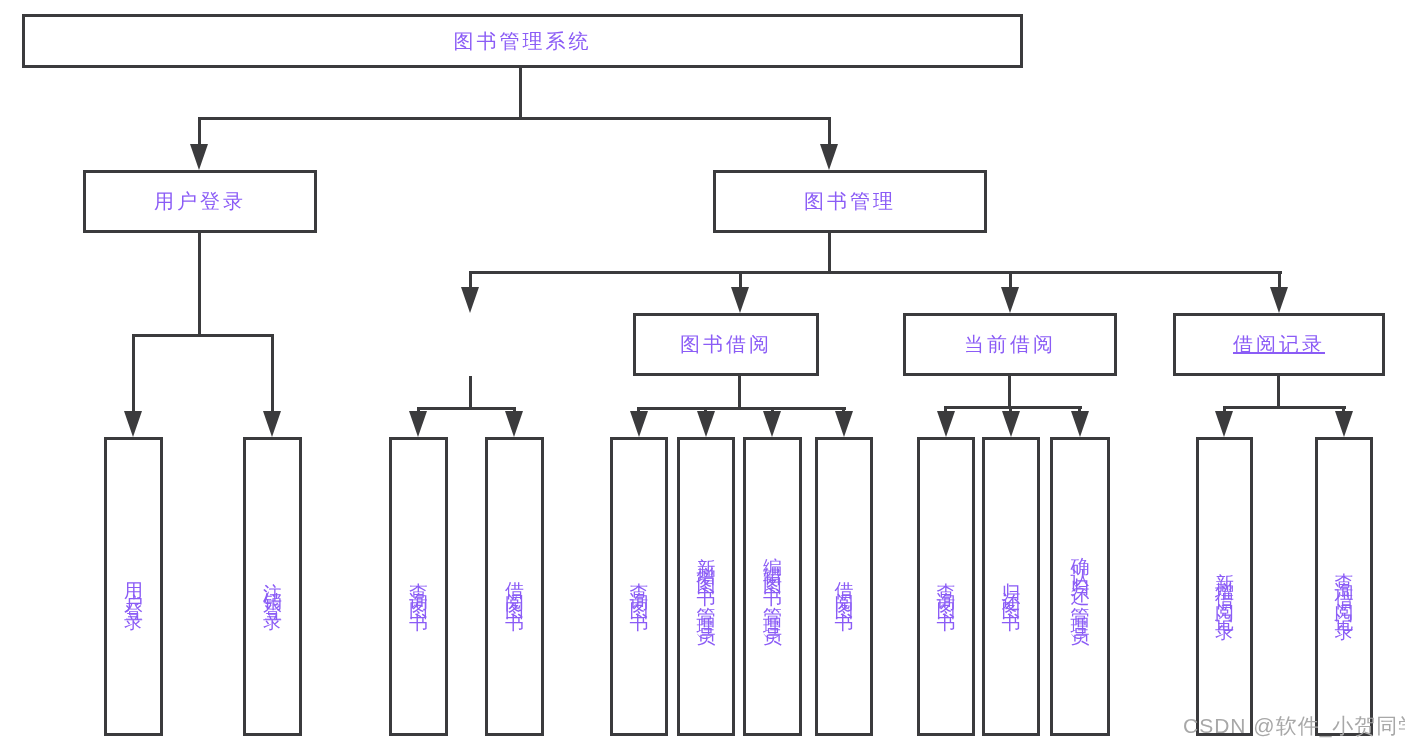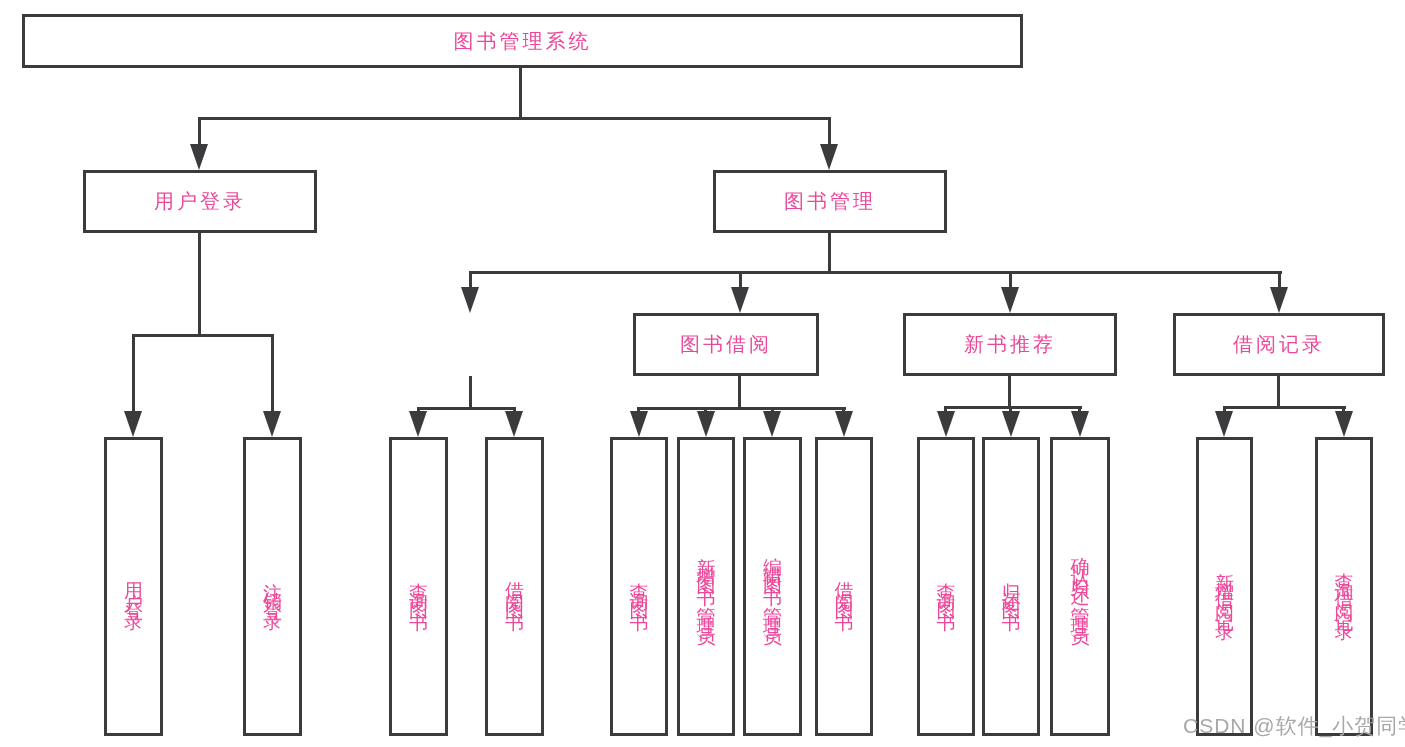--- a/index.html
+++ b/index.html
@@ -5,21 +5,21 @@
   html,body{margin:0;padding:0;background:#ffffff;}
   body{
     width:1405px;height:747px;position:relative;overflow:hidden;
     font-family:"Liberation Sans","DejaVu Sans",sans-serif;
   }
   .canvas{position:absolute;left:0;top:0;width:1405px;height:747px;background:#ffffff;}
   .node{
     position:absolute;box-sizing:border-box;
     border:3px solid #3b3b3d;background:#ffffff;
     display:flex;align-items:center;justify-content:center;
-    color:#ec4899;font-size:20px;letter-spacing:3px;
+    color:#8b5cf6;font-size:20px;letter-spacing:3px;
     white-space:nowrap;
   }
   .node.v{
     writing-mode:vertical-rl;text-orientation:mixed;
     font-size:19px;letter-spacing:10px;white-space:normal;
   }
   .hl{position:absolute;height:3px;background:#3b3b3d;}
   .vl{position:absolute;width:3px;background:#3b3b3d;}
   .ah{
     position:absolute;width:0;height:0;
@@ -43,21 +43,21 @@
   <div class="vl" style="left:519px;top:68px;height:49px;"></div>
   <div class="hl" style="left:198px;top:117px;width:633px;"></div>
   <div class="vl" style="left:198px;top:117px;height:27px;"></div>
   <div class="ah" style="left:190px;top:144px;"></div>
   <div class="vl" style="left:828px;top:117px;height:27px;"></div>
   <div class="ah" style="left:820px;top:144px;"></div>
 
   <div class="node" style="left:83px;top:170px;width:234px;height:63px;">
     <span>用户登录</span>
   </div>
-  <div class="node" style="left:713px;top:170px;width:234px;height:63px;text-align:right;">
+  <div class="node" style="left:713px;top:170px;width:274px;height:63px;text-align:right;">
     <span>图书管理</span>
   </div>
 
   <div class="vl" style="left:198px;top:233px;height:101px;"></div>
   <div class="hl" style="left:132px;top:334px;width:142px;"></div>
   <div class="vl" style="left:132px;top:334px;height:77px;"></div>
   <div class="ah" style="left:124px;top:411px;"></div>
   <div class="vl" style="left:271px;top:334px;height:77px;"></div>
   <div class="ah" style="left:263px;top:411px;"></div>
 
@@ -69,23 +69,23 @@
   <div class="ah" style="left:731px;top:287px;"></div>
   <div class="vl" style="left:1009px;top:271px;height:16px;"></div>
   <div class="ah" style="left:1001px;top:287px;"></div>
   <div class="vl" style="left:1278px;top:271px;height:16px;"></div>
   <div class="ah" style="left:1270px;top:287px;"></div>
 
   <div class="node" style="left:633px;top:313px;width:186px;height:63px;">
     <span>图书借阅</span>
   </div>
   <div class="node" style="left:903px;top:313px;width:214px;height:63px;">
-    <span>新书推荐</span>
+    <span>当前借阅</span>
   </div>
-  <div class="node" style="left:1173px;top:313px;width:212px;height:63px;">
+  <div class="node" style="left:1173px;top:313px;width:212px;height:63px;text-decoration:underline;">
     <span>借阅记录</span>
   </div>
 
   <div class="vl" style="left:469px;top:376px;height:31px;"></div>
   <div class="hl" style="left:417px;top:407px;width:99px;"></div>
   <div class="vl" style="left:417px;top:407px;height:6px;"></div>
   <div class="ah" style="left:409px;top:411px;"></div>
   <div class="vl" style="left:513px;top:407px;height:6px;"></div>
   <div class="ah" style="left:505px;top:411px;"></div>
 

